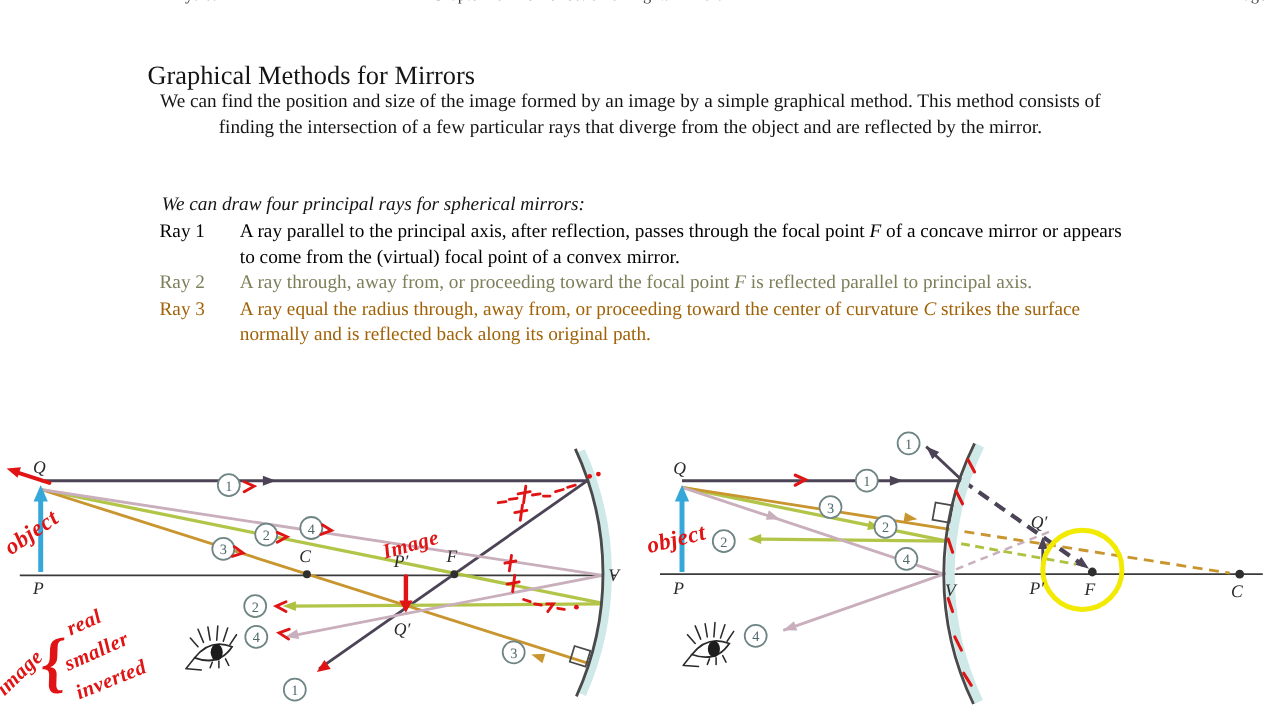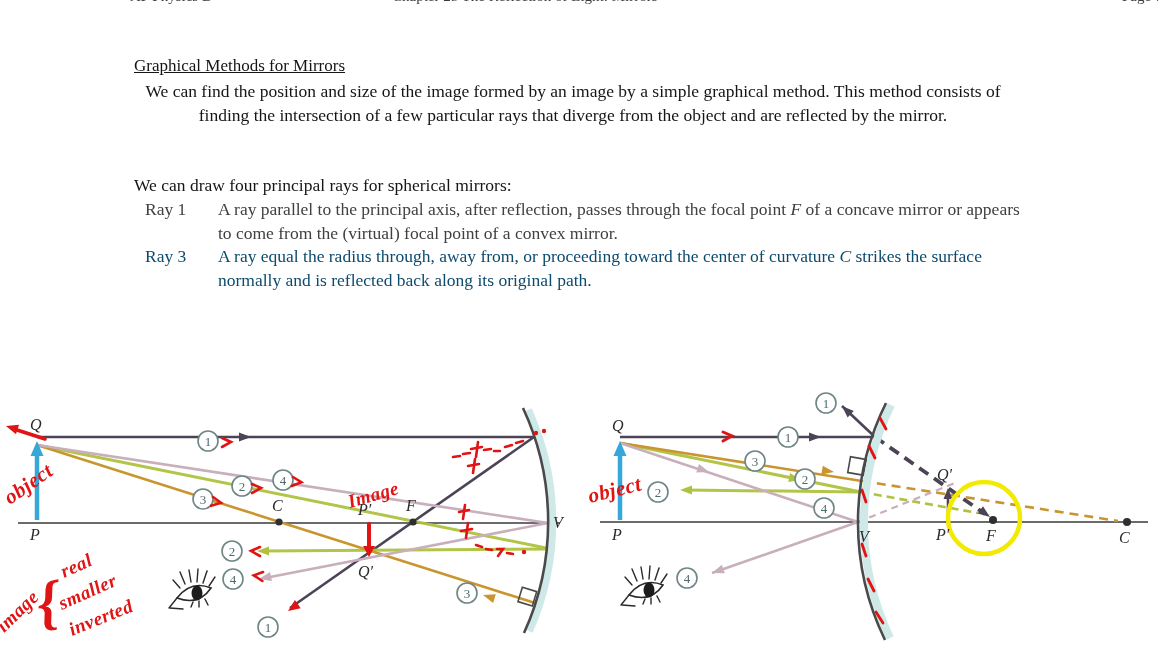--- a/index.html
+++ b/index.html
@@ -9,29 +9,28 @@
     font-family:"Liberation Serif","DejaVu Serif",serif;
   }
   
   .top-header{position:absolute;top:0;left:0;width:1166px;height:7px;overflow:hidden;color:#3c3c3c}
   .top-header .hdr{position:absolute;font-size:15px;line-height:18px;margin-top:-13px;white-space:nowrap}
   .hdr-left{left:130px}
   .hdr-center{left:392px}
   .hdr-right{left:1122px}
 
   .heading{
-    position:absolute;left:134px;top:56px;font-size:17px;
-    text-decoration:underline;
+    position:absolute;left:134px;top:56px;font-size:24px;
   }
   .para{
     position:absolute;left:134px;top:80px;width:878px;
     font-size:17.5px;line-height:23.9px;text-align:center;
   }
   .intro{
-    position:absolute;left:134px;top:175px;font-size:17.5px;
+    position:absolute;left:147px;top:175px;font-size:17.5px;font-style:italic;
   }
   .ray-list{
     position:absolute;left:145px;top:198px;width:900px;
     font-size:17.5px;line-height:23.6px;
   }
   .ray-row{display:flex;align-items:flex-start}
   .ray-label{width:73px;flex:none}
   .ray-text{width:812px}
   .ray-text em{font-style:italic}
 
@@ -48,25 +47,29 @@
   <span class="hdr hdr-left">AP Physics B</span>
   <span class="hdr hdr-center">Chapter 25    The Reflection of Light: Mirrors</span>
   <span class="hdr hdr-right">Page 7</span>
 </div>
 
 <div class="heading">Graphical Methods for Mirrors</div>
 <div class="para">We can find the position and size of the image formed by an image by a simple graphical method.  This method consists of finding the intersection of a few particular rays that diverge from the object and are reflected by the mirror.</div>
 <div class="intro">We can draw four principal rays for spherical mirrors:</div>
 
 <div class="ray-list">
-  <div class="ray-row" style="color:#404040">
+  <div class="ray-row" style="color:#000000">
     <span class="ray-label">Ray 1</span>
     <span class="ray-text"><span>A ray parallel to the principal axis, after reflection, passes through the focal point </span><em>F</em><span> of a concave mirror or appears to come from the (virtual) focal point of a convex mirror.</span></span>
   </div>
-  <div class="ray-row" style="color:#0c4a6e">
+  <div class="ray-row" style="color:#7d7f5a">
+    <span class="ray-label">Ray 2</span>
+    <span class="ray-text"><span>A ray through, away from, or proceeding toward the focal point </span><em>F</em><span> is reflected parallel to principal axis.</span></span>
+  </div>
+  <div class="ray-row" style="color:#a16207">
     <span class="ray-label">Ray 3</span>
     <span class="ray-text"><span>A ray equal the radius through, away from, or proceeding toward the center of curvature </span><em>C</em><span> strikes the surface normally and is reflected back along its original path.</span></span>
   </div>
 </div>
 
 <svg style="left:0;top:395px" width="572" height="255" viewBox="0 395 572 255">
   <defs>
     <g id="eyeShape">
       <path d="M -20 6 Q -6 -12 14 -4 Q 2 14 -20 6 Z" fill="none" stroke="#2a2a2a" stroke-width="1.6"></path>
       <ellipse cx="0" cy="1" rx="5.5" ry="7.5" fill="#1c1c1c"></ellipse>

